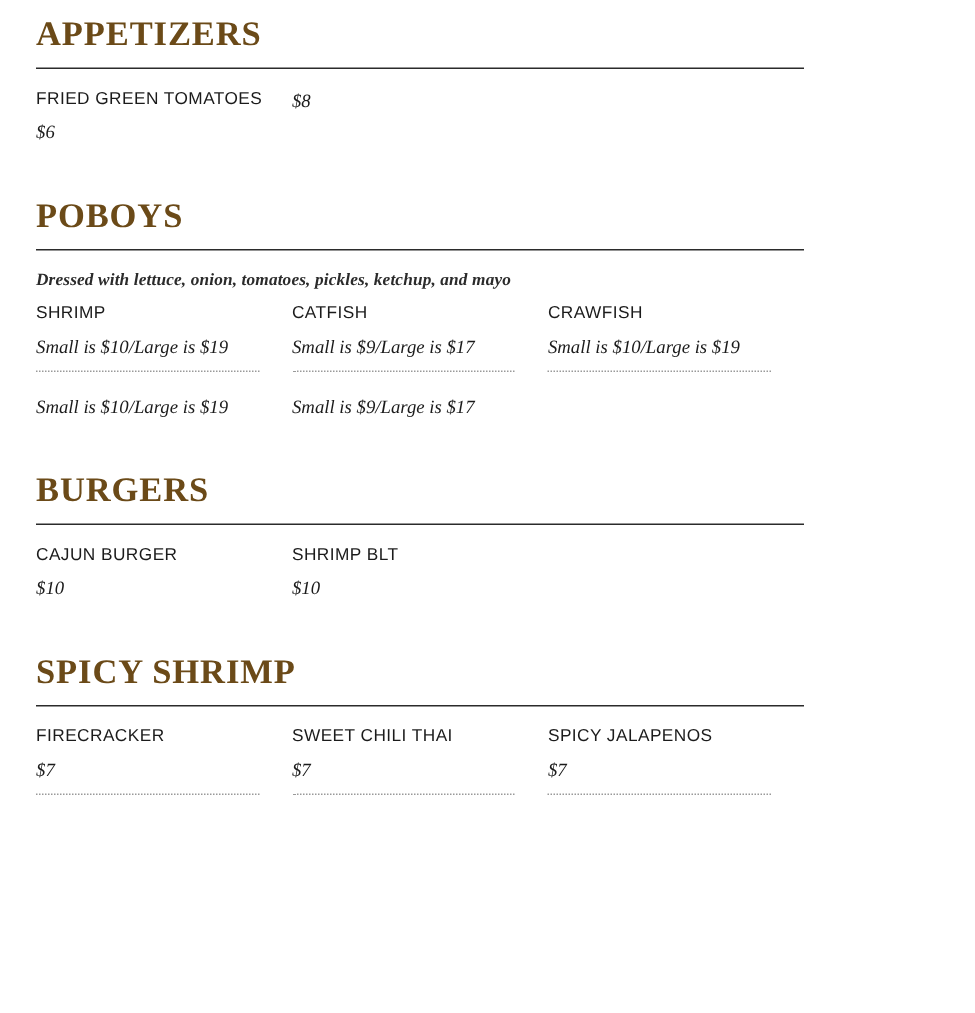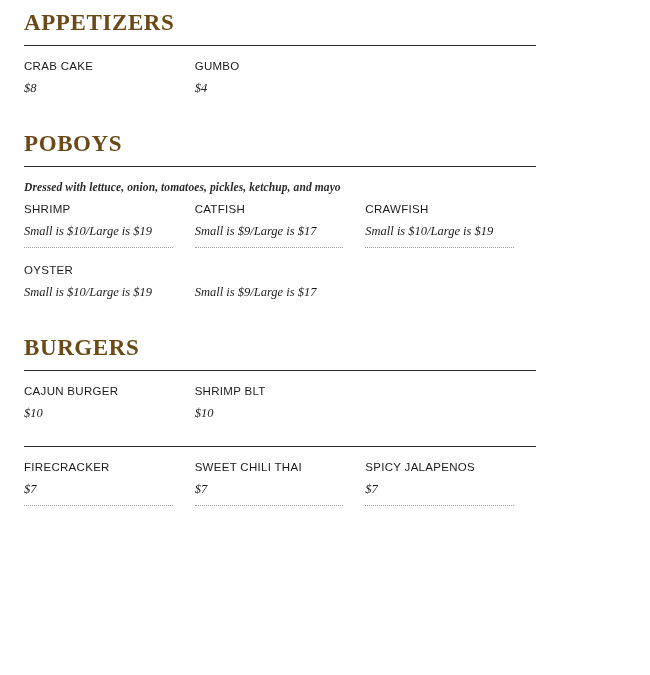--- a/index.html
+++ b/index.html
@@ -92,27 +92,26 @@
 </head>
 <body>
 
 <div class="menu">
 
   <div class="section sec-appetizers">
     <h2 class="section-title">APPETIZERS</h2>
     <hr class="section-rule">
     <div class="grid">
       <div class="item">
-        <div class="item-name">CRAB CAKE</div>
-        <div class="item-price">$8</div>
+        <div class="item-name">FRIED GREEN TOMATOES</div>
+        <div class="item-price">$6</div>
         <div class="dots hidden"></div>
       </div>
       <div class="item">
-        <div class="item-name">GUMBO</div>
-        <div class="item-price">$4</div>
+        <div class="item-price">$8</div>
         <div class="dots hidden"></div>
       </div>
     </div>
   </div>
 
   <div class="section sec-poboys">
     <h2 class="section-title">POBOYS</h2>
     <hr class="section-rule">
     <div class="section-note">Dressed with lettuce, onion, tomatoes, pickles, ketchup, and mayo</div>
     <div class="grid">
@@ -125,21 +124,20 @@
         <div class="item-name">CATFISH</div>
         <div class="item-price">Small is $9/Large is $17</div>
         <div class="dots"></div>
       </div>
       <div class="item">
         <div class="item-name">CRAWFISH</div>
         <div class="item-price">Small is $10/Large is $19</div>
         <div class="dots"></div>
       </div>
       <div class="item">
-        <div class="item-name">OYSTER</div>
         <div class="item-price">Small is $10/Large is $19</div>
         <div class="dots hidden"></div>
       </div>
       <div class="item">
         <div class="item-price">Small is $9/Large is $17</div>
         <div class="dots hidden"></div>
       </div>
       <div class="item"></div>
     </div>
   </div>
@@ -156,20 +154,21 @@
       <div class="item">
         <div class="item-name">SHRIMP BLT</div>
         <div class="item-price">$10</div>
         <div class="dots hidden"></div>
       </div>
       <div class="item"></div>
     </div>
   </div>
 
   <div class="section sec-spicy">
+    <h2 class="section-title">SPICY SHRIMP</h2>
     <hr class="section-rule">
     <div class="grid">
       <div class="item">
         <div class="item-name">FIRECRACKER</div>
         <div class="item-price">$7</div>
         <div class="dots"></div>
       </div>
       <div class="item">
         <div class="item-name">SWEET CHILI THAI</div>
         <div class="item-price">$7</div>

